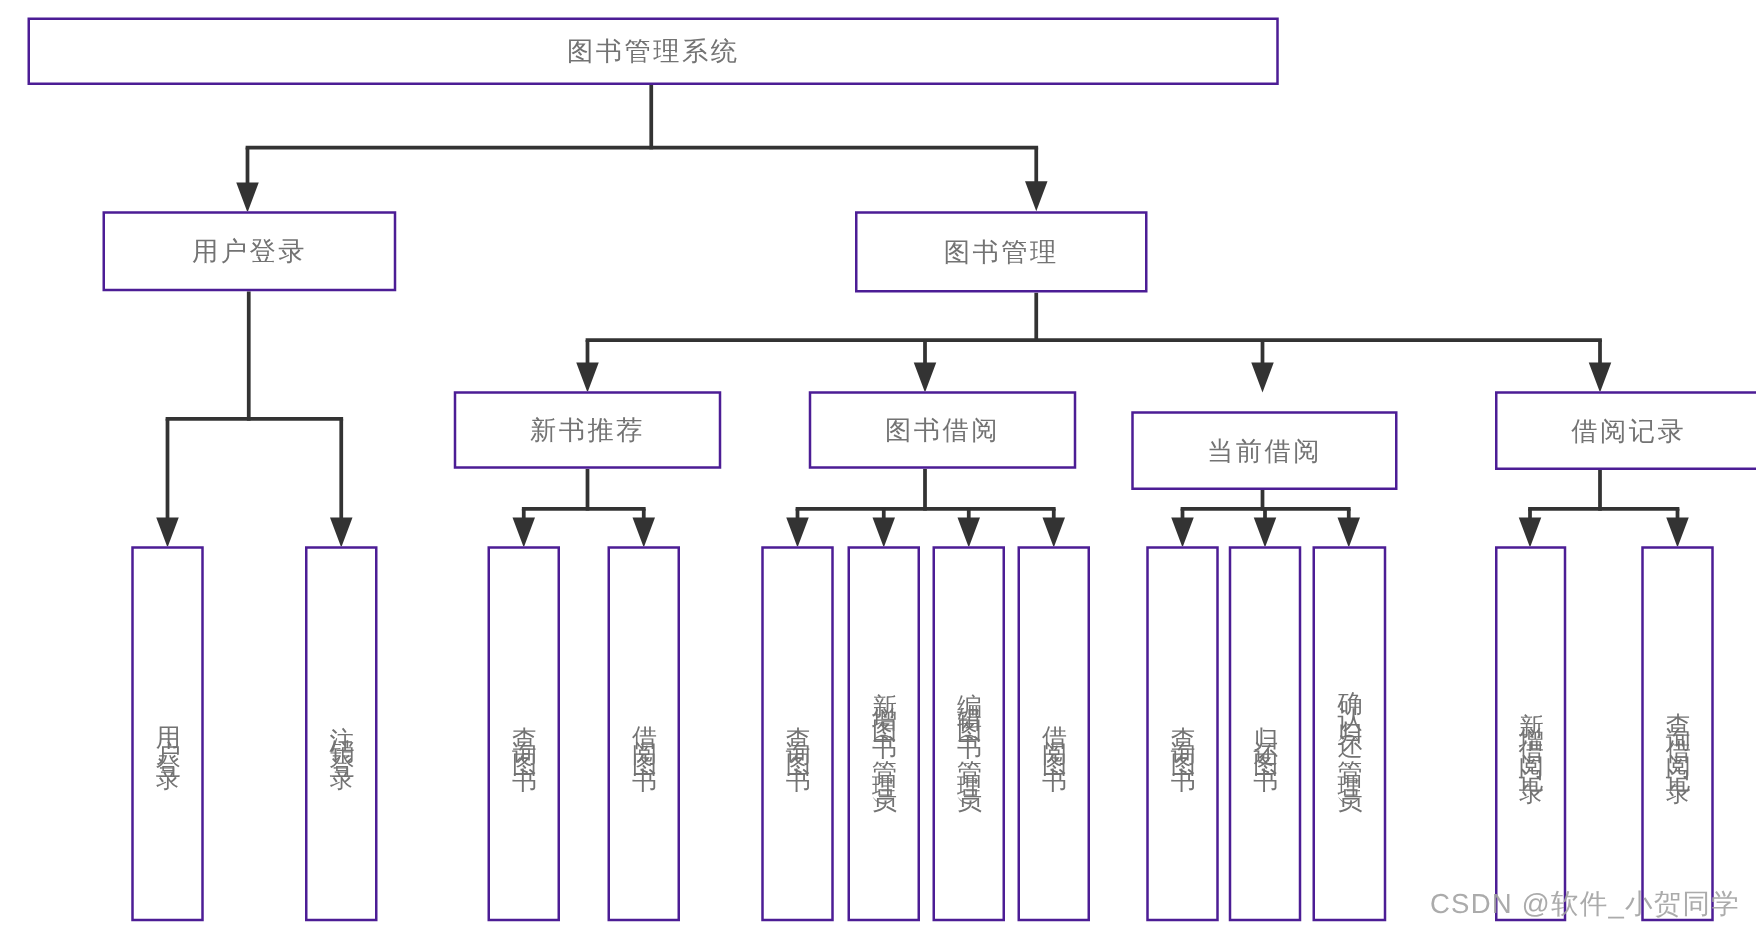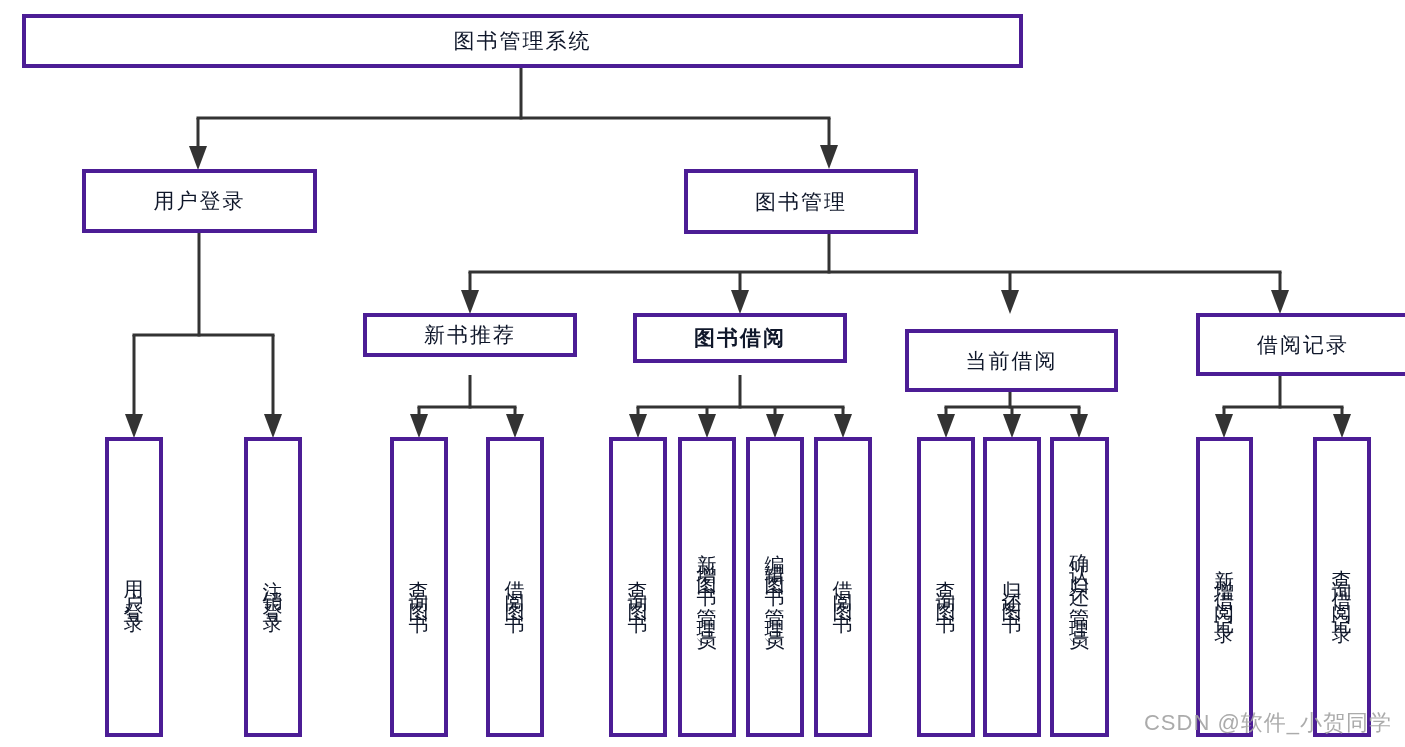--- a/index.html
+++ b/index.html
@@ -13,23 +13,23 @@
   }
   #connectors {
     position: absolute;
     left: 0; top: 0;
     width: 1405px; height: 747px;
     z-index: 1;
   }
   .box {
     position: absolute;
     box-sizing: border-box;
-    border: 4px solid #4c1d95;
+    border: 2px solid #4c1d95;
     background: #ffffff;
-    color: #0f172a;
+    color: #737373;
     display: flex;
     align-items: center;
     justify-content: center;
     z-index: 2;
   }
   .box-h {
     font-size: 21px;
     letter-spacing: 2px;
     white-space: nowrap;
   }
@@ -119,22 +119,22 @@
       <polygon points="1215,414 1233,414 1224,438"></polygon>
       <polygon points="1333,414 1351,414 1342,438"></polygon>
     </g>
   </svg>
 
   <div class="box box-h" style="left:22px; top:14px; width:1001px; height:54px;">图书管理系统</div>
 
   <div class="box box-h" style="left:82px; top:169px; width:235px; height:64px;">用户登录</div>
   <div class="box box-h" style="left:684px; top:169px; width:234px; height:65px;">图书管理</div>
 
-  <div class="box box-h" style="left:363px; top:313px; width:214px; height:44px;">新书推荐</div>
-  <div class="box box-h" style="left:633px; top:313px; width:214px; height:50px;font-weight:bold;">图书借阅</div>
+  <div class="box box-h" style="left:363px; top:313px; width:214px; height:62px;">新书推荐</div>
+  <div class="box box-h" style="left:647px; top:313px; width:214px; height:62px;">图书借阅</div>
   <div class="box box-h" style="left:905px; top:329px; width:213px; height:63px;">当前借阅</div>
   <div class="box box-h" style="left:1167px; top:313px; width:214px; height:63px;margin-left:29px;">借阅记录</div>
 
   <div class="box box-v" style="left:105px; top:437px; width:58px; height:300px;">
     <span>用户登录</span>
   </div>
   <div class="box box-v" style="left:244px; top:437px; width:58px; height:300px;">
     <span>注销登录</span>
   </div>
 

